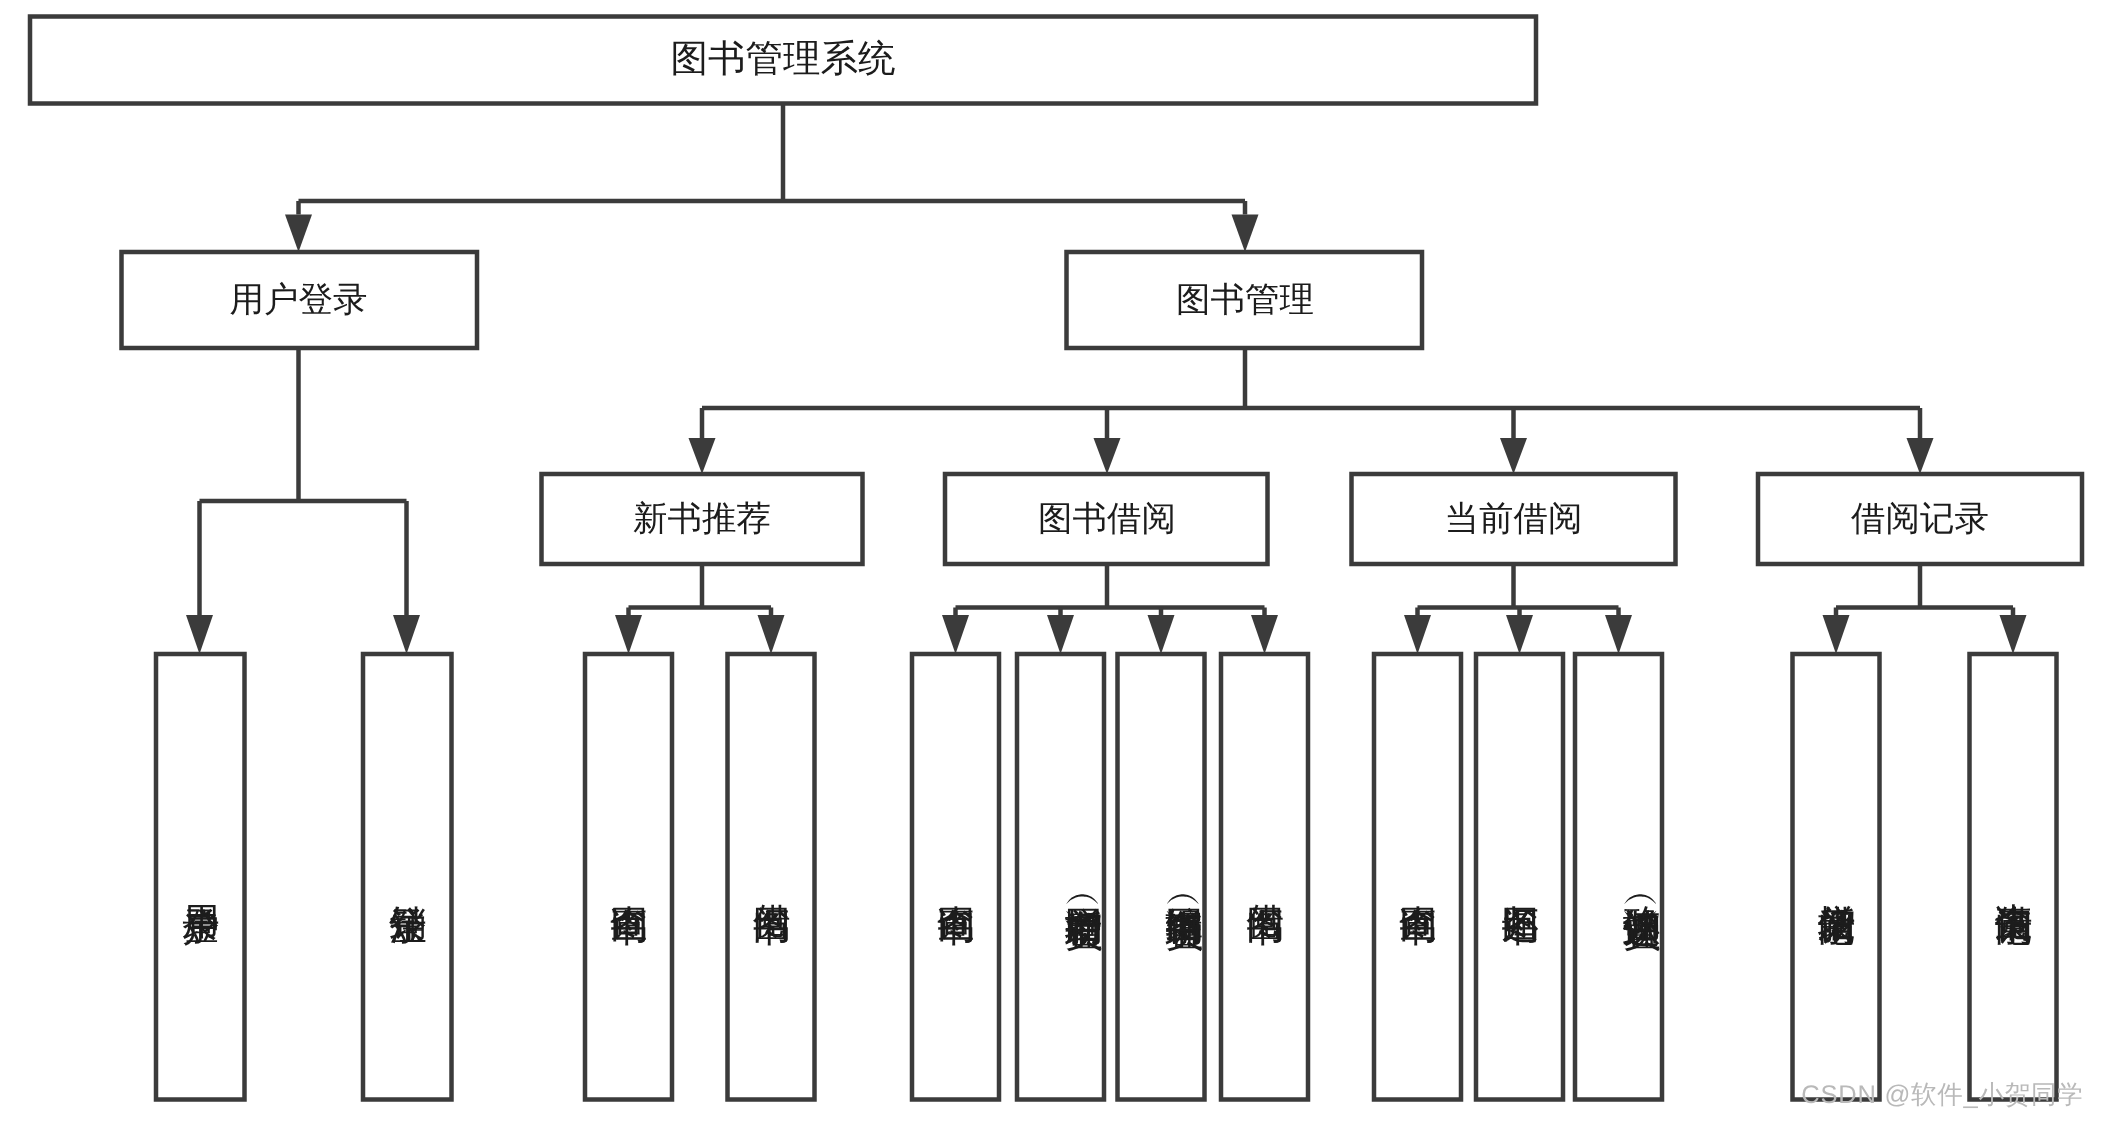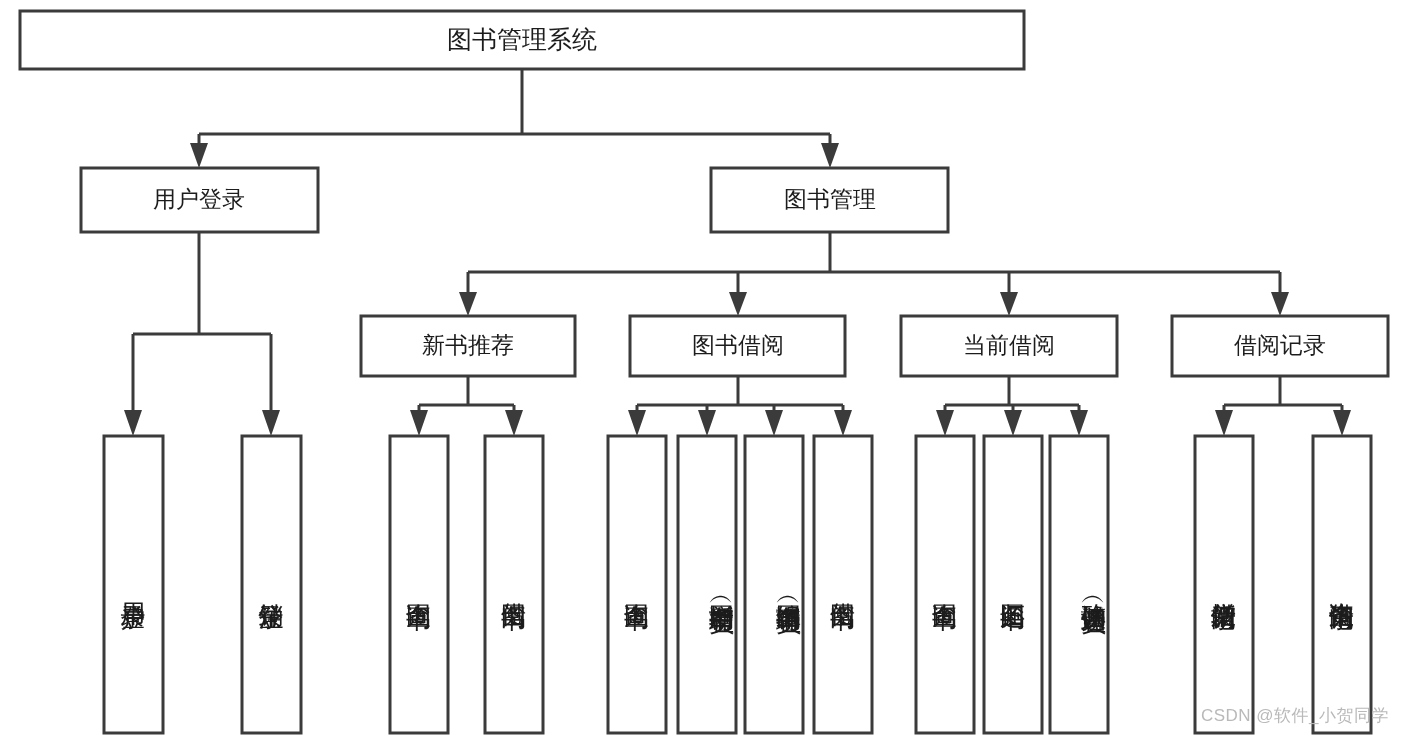--- a/index.html
+++ b/index.html
@@ -65,21 +65,21 @@
     letter-spacing: 1px;
     display: flex;
     align-items: center;
     justify-content: center;
     white-space: nowrap;
     user-select: none;
   }
   .watermark {
     position: absolute;
     right: 16px;
-    bottom: 20px;
+    bottom: 6px;
     font-family: "Liberation Sans", "DejaVu Sans", sans-serif;
     font-size: 17px;
     color: #b9b9b9;
     letter-spacing: 0.5px;
     white-space: nowrap;
   }
 </style>
 </head>
 <body>
 

